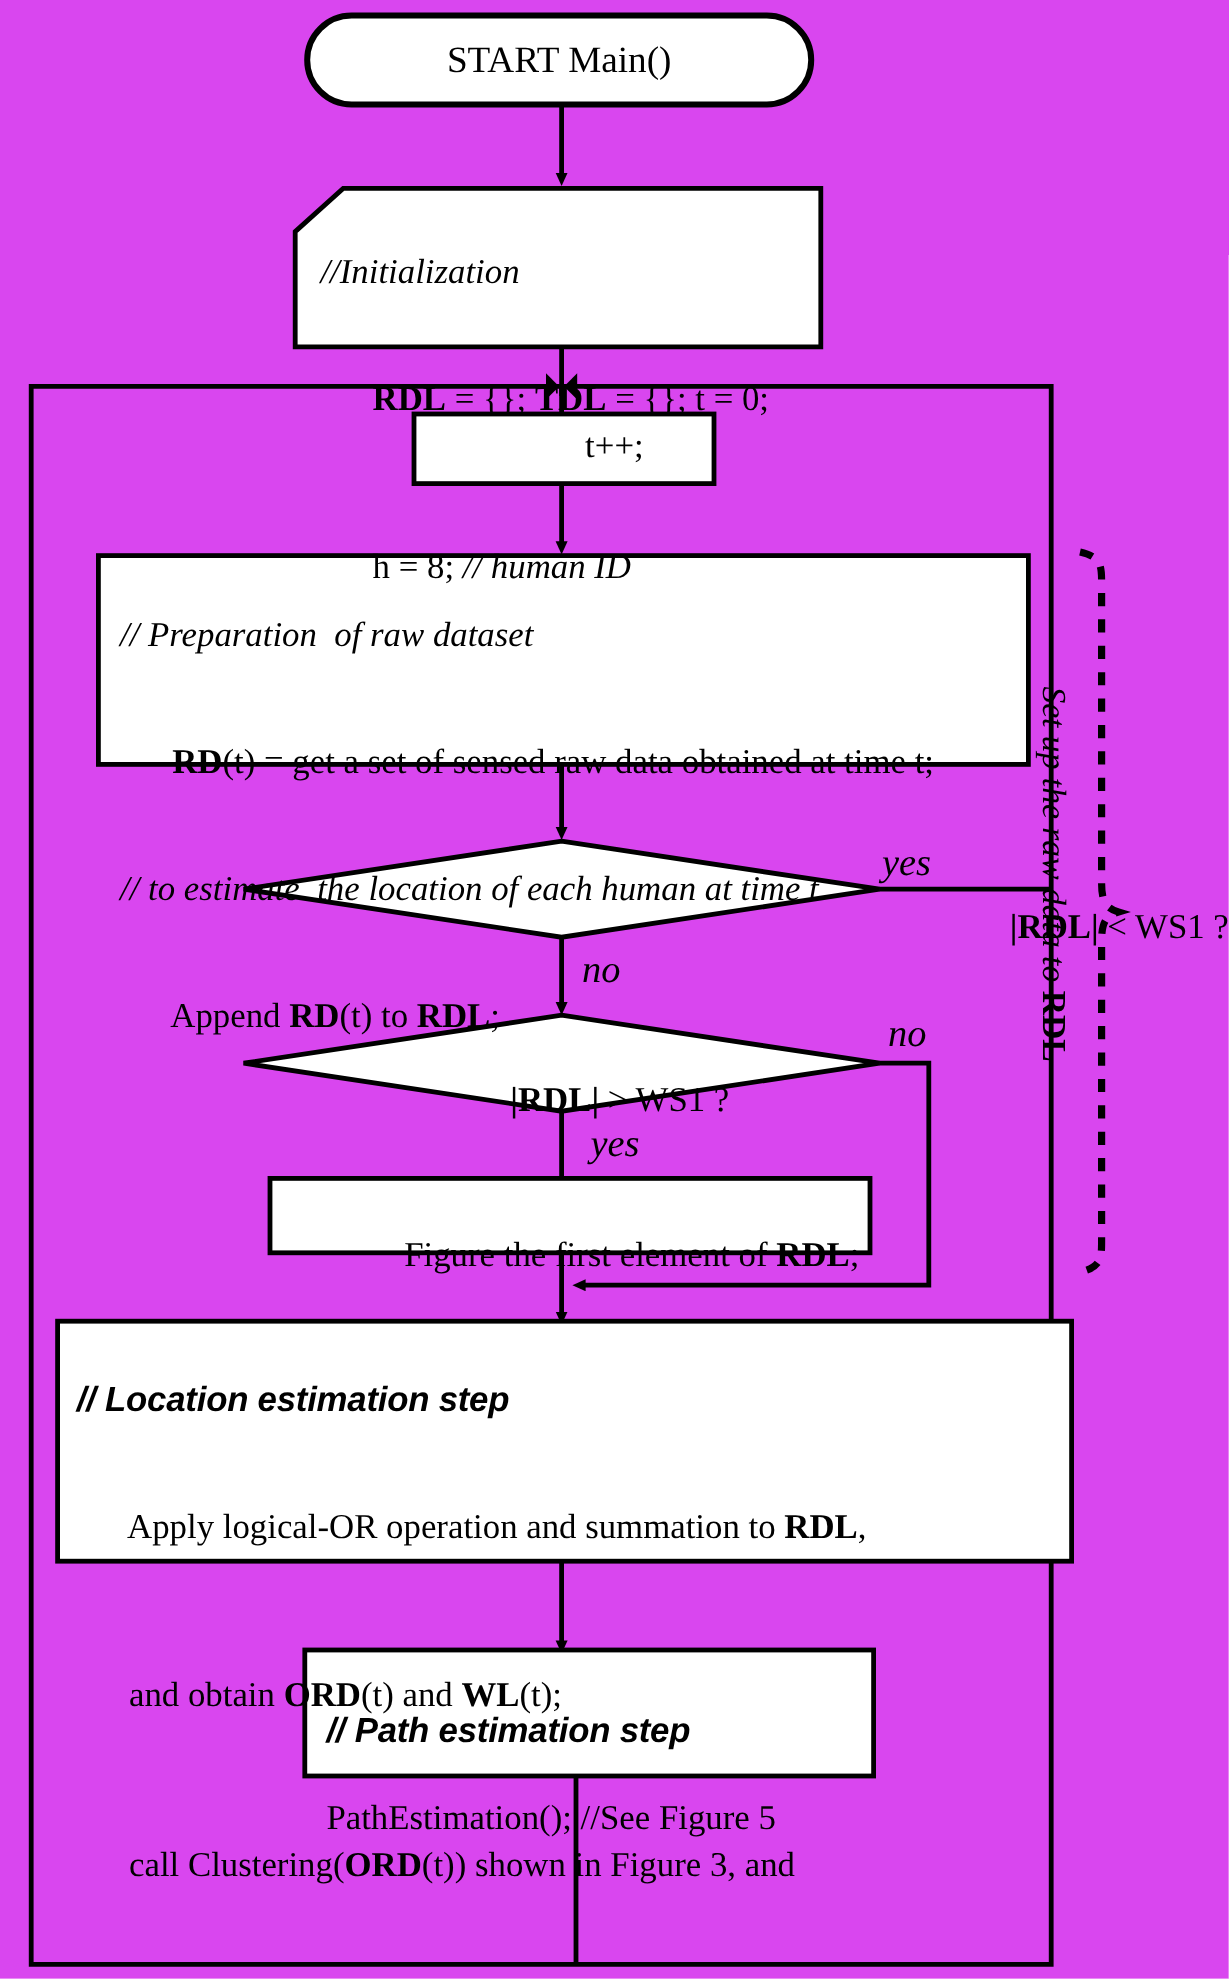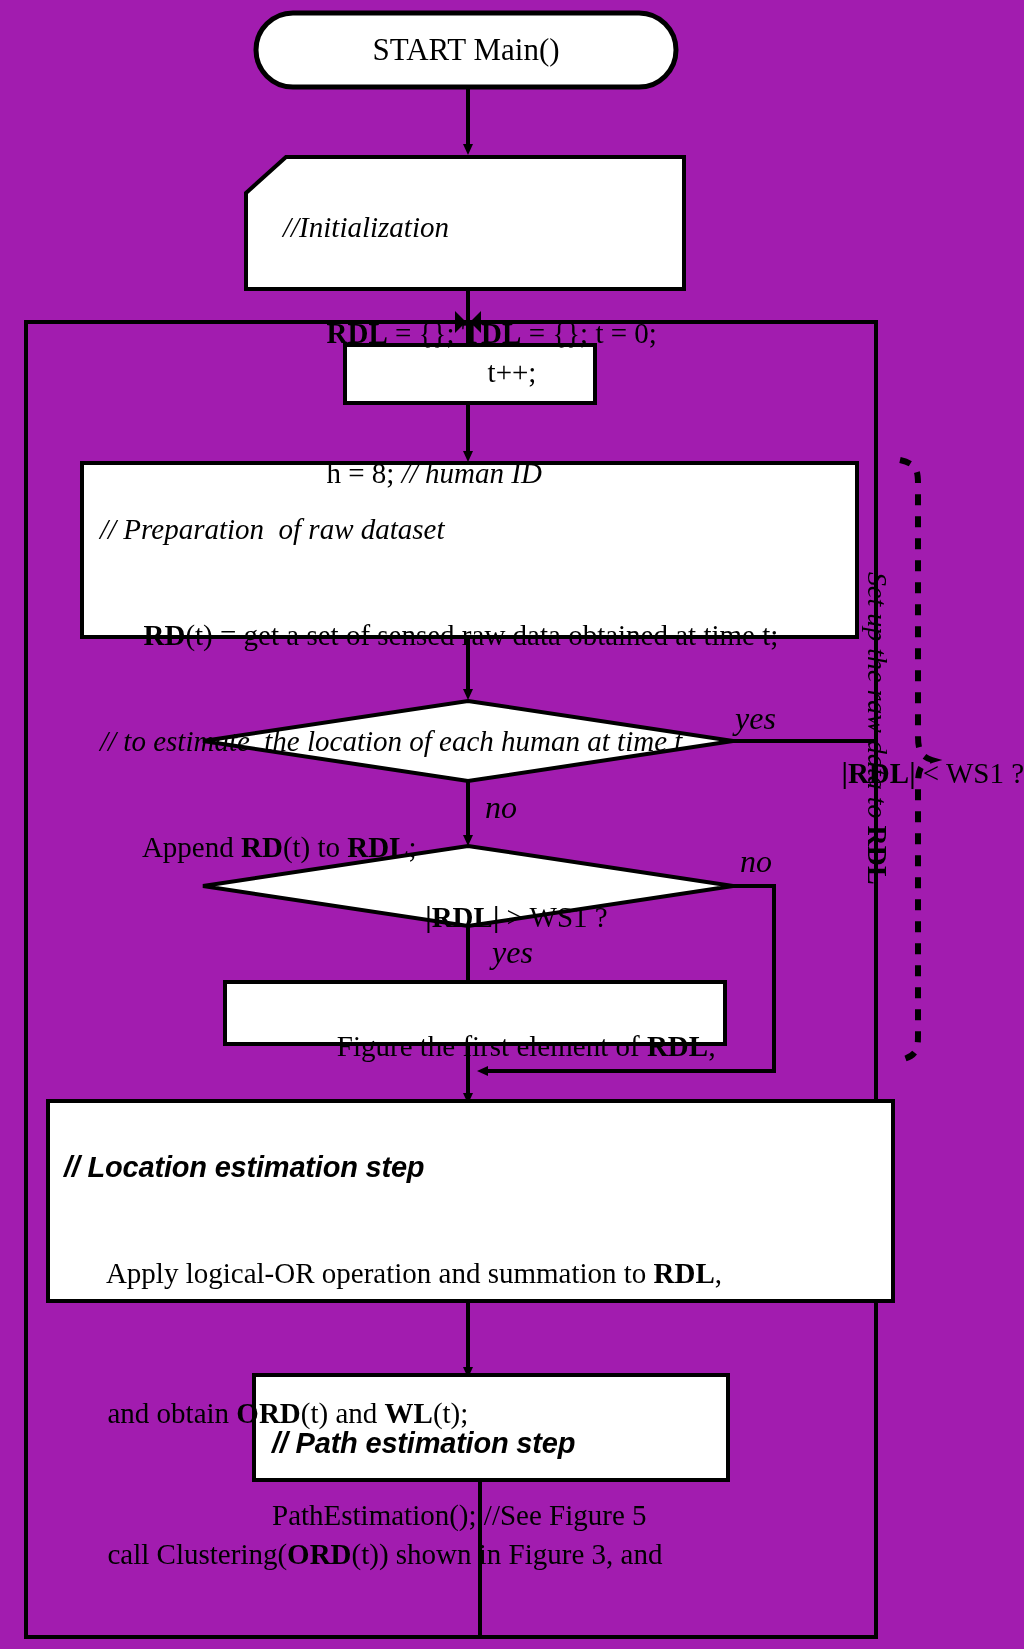--- a/index.html
+++ b/index.html
@@ -1,33 +1,33 @@
 <!DOCTYPE html>
 <html><head>
 <meta charset="utf-8">
 <style>
   html,body{margin:0;padding:0;background:#ffffff;}
   body{width:1024px;height:1649px;overflow:hidden;
        font-family:"Liberation Serif","DejaVu Serif",serif;}
-  #stage{position:relative;width:1024px;height:1649px;background:#a21caf;}
+  #stage{position:relative;width:1024px;height:1649px;background:#d946ef;}
   svg.layer{position:absolute;left:0;top:0;width:1024px;height:1649px;}
 
   .txt{position:absolute;color:#000;white-space:pre;line-height:1.18;}
   .serif{font-family:"Liberation Serif","DejaVu Serif",serif;}
   .sans{font-family:"Liberation Sans","DejaVu Sans",sans-serif;}
   .b{font-weight:bold;}
   .i{font-style:italic;}
   .bi{font-weight:bold;font-style:italic;}
 
   .t-start{font-size:31px;}
   .t-body{font-size:29px;}
   .t-lbl{font-size:32px;font-style:italic;}
   .t-head{font-size:29px;letter-spacing:-0.2px;}
 
-  .blk-init{left:283px;top:172px;width:420px;}
+  .blk-init{left:267px;top:172px;width:420px;}
   .blk-tpp{left:0px;top:355px;width:1024px;text-align:center;}
   .blk-prep{left:100px;top:474px;width:770px;}
   .blk-d1{left:0px;top:722px;width:1024px;text-align:right;}
   .blk-d2{left:0px;top:866px;width:1004px;text-align:center;}
   .blk-rem{left:0px;top:995px;width:1024px;text-align:center;}
   .blk-loc{left:64px;top:1112px;width:840px;}
   .blk-path{left:272px;top:1388px;width:450px;}
 
   .lbl-yes1{left:735px;top:700px;}
   .lbl-no1{left:485px;top:789px;}

